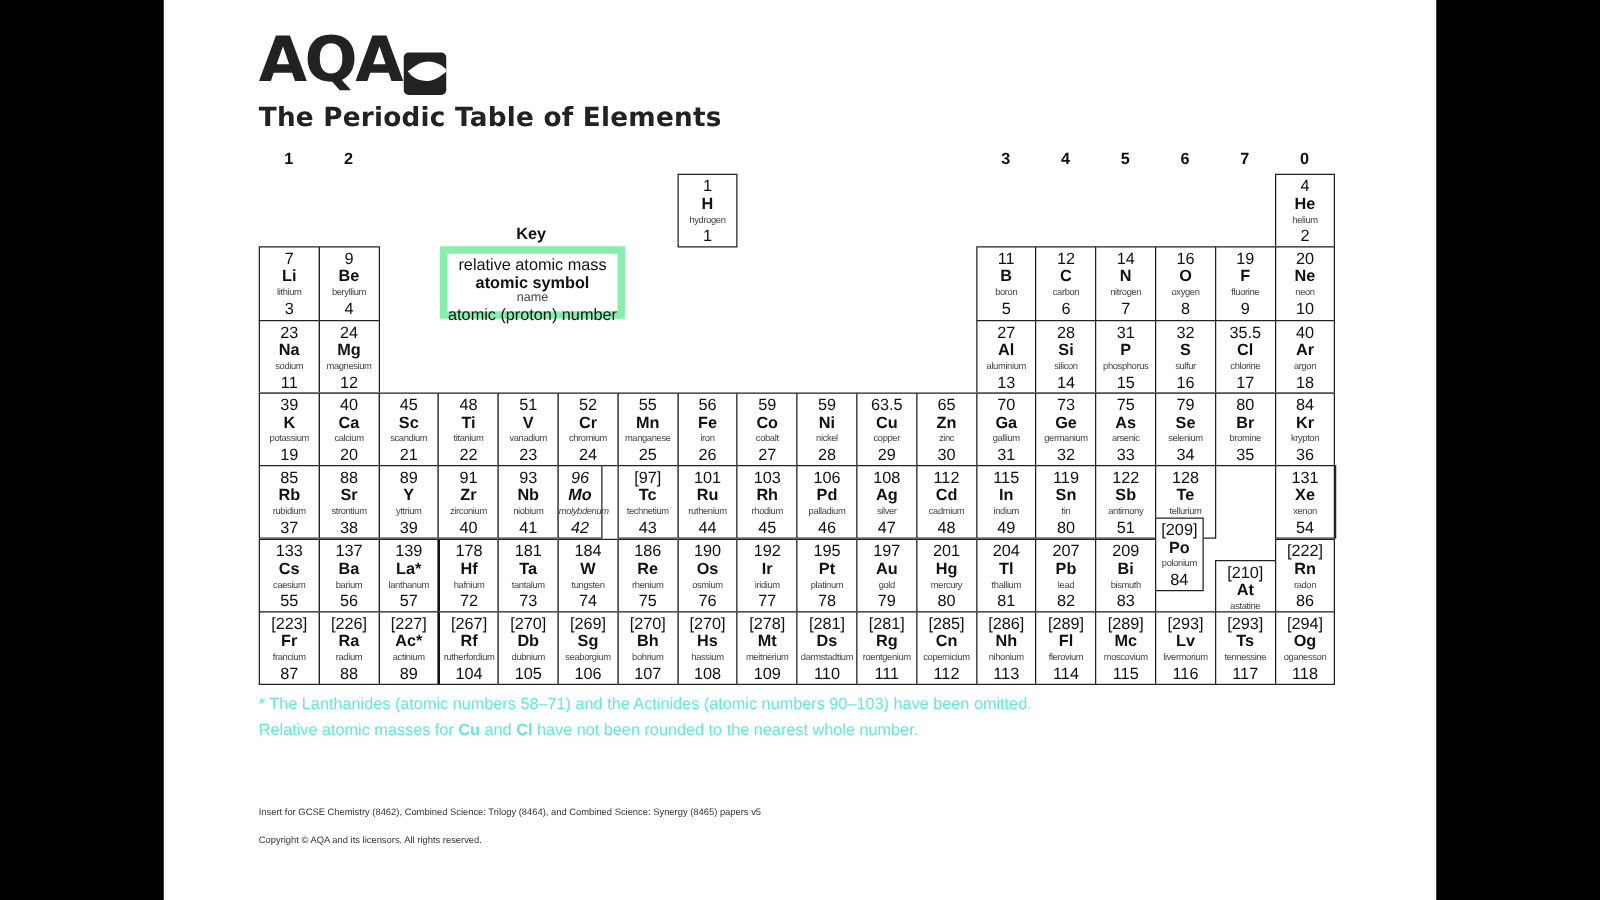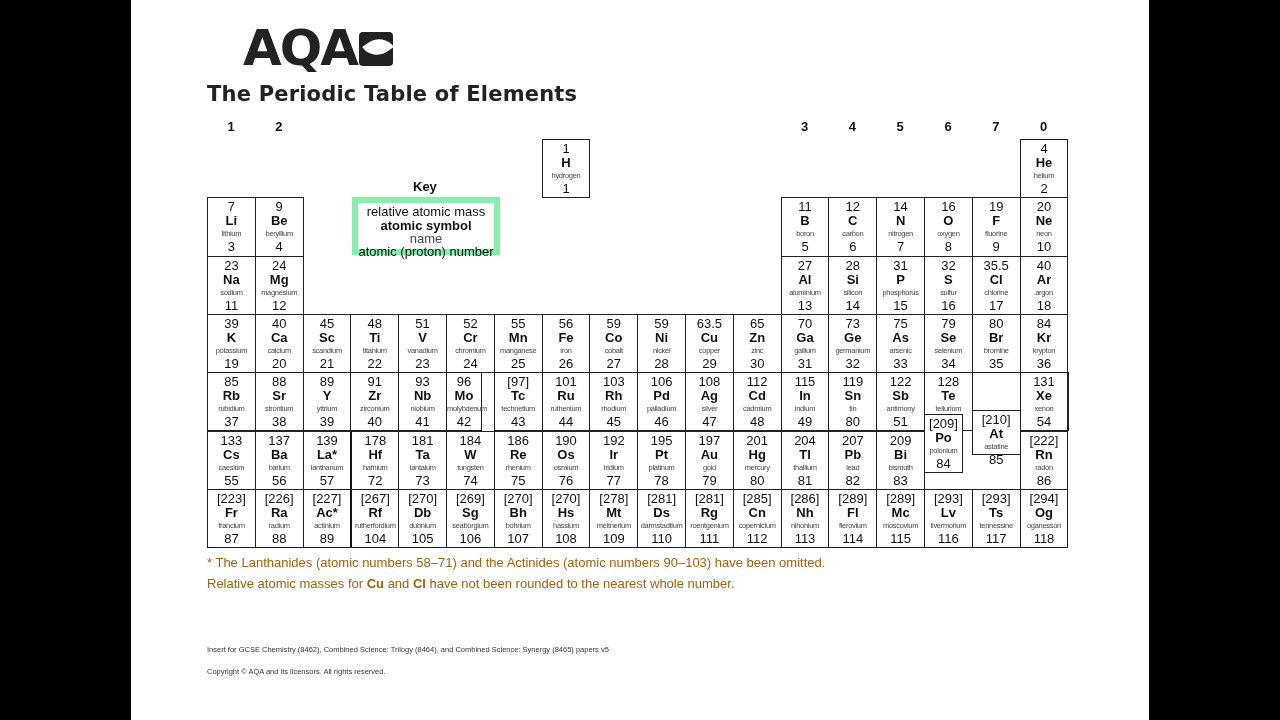--- a/index.html
+++ b/index.html
@@ -1,41 +1,41 @@
 <!DOCTYPE html>
 <html><head>
 <meta charset="utf-8">
 <style>
   html, body { margin:0; padding:0; }
   body { width:1280px; height:720px; background:#000; position:relative; overflow:hidden;
          font-family:"Liberation Sans", sans-serif; color:#111; }
   .page { position:absolute; left:131px; top:0; width:1018px; height:720px; background:#fff; }
-  .logo { position:absolute; left:207px; top:20px; height:56px; display:flex; align-items:center;margin-left:36px; }
+  .logo { position:absolute; left:207px; top:20px; height:56px; display:flex; align-items:flex-end; }
   .logo-text { font-family:"DejaVu Sans", sans-serif; font-weight:bold; font-size:50px; letter-spacing:-2px; color:#222; line-height:56px; }
   .logo-leaf { width:34px; height:34px; background:#222; border-radius:4px; margin-left:2px; margin-top:2px; position:relative; overflow:hidden; }
   .logo-leaf::after { content:""; position:absolute; left:6px; top:6px; width:26px; height:18px; background:#fff;
     border-radius:0 20px 0 20px; transform:rotate(-35deg); }
   .title { position:absolute; left:207px; top:82px; font-family:"DejaVu Sans", sans-serif; font-weight:bold;
            font-size:21px; color:#222; letter-spacing:0.2px; }
   .group-label { position:absolute; top:119px; width:48px; text-align:center; font-weight:bold; font-size:13px; }
   .cell { position:absolute; width:48px; height:58px; box-sizing:border-box; border:1px solid #222;
           text-align:center; background:#fff; }
   .cell .m { font-size:13px; line-height:14px; margin-top:2px; }
   .cell .s { font-size:13px; font-weight:bold; line-height:14px; }
   .cell .n { font-size:7.5px; line-height:12px; color:#444; white-space:nowrap; letter-spacing:-0.3px; }
   .cell .z { font-size:13px; line-height:14px; }
   .thick-left { border-left:2px solid #111; }
   .key-label { position:absolute; left:413px; top:179px; font-weight:bold; font-size:13px; }
   .key-box { position:absolute; left:352px; top:197px; width:148px; height:58px; box-sizing:border-box;
              border:6px solid #86efac; text-align:center; }
   .key-box .m { font-size:13px; line-height:14px; margin-top:2px; }
   .key-box .s { font-size:13px; font-weight:bold; line-height:14px; }
-  .key-box .n { font-size:13px; line-height:12px; color:#444; }
+  .key-box .n { font-size:10px; line-height:12px; color:#444; }
   .key-box .z { font-size:13px; line-height:14px; }
-  .note { position:absolute; left:207px; font-size:13px; color:#a16207; }
+  .note { position:absolute; left:207px; font-size:13px; color:#5eead4; }
   .small { position:absolute; left:207px; font-size:7.5px; color:#333; }
 </style>
 </head>
 <body>
 
 <div class="page"></div>
 
 <div class="logo">
   <span class="logo-text">AQA</span>
   <span class="logo-leaf"></span>
@@ -302,21 +302,21 @@
       <div class="s">Zr</div>
       <div class="n">zirconium</div>
       <div class="z">40</div>
     </div>
     <div class="cell" style="left: 398.2px; top: 372.2px; width: 48.8px; height: 59.3px;">
       <div class="m">93</div>
       <div class="s">Nb</div>
       <div class="n">niobium</div>
       <div class="z">41</div>
     </div>
-    <div class="cell" style="left: 446px; top: 372.2px; width: 36px; height: 59.3px;">
+    <div class="cell" style="left: 446px; top: 372.2px; width: 36px; height: 59.3px; font-style: italic;">
       <div class="m">96</div>
       <div class="s">Mo</div>
       <div class="n">molybdenum</div>
       <div class="z">42</div>
     </div>
     <div class="cell" style="left: 493.8px; top: 372.2px; width: 48.8px; height: 59.3px;">
       <div class="m">[97]</div>
       <div class="s">Tc</div>
       <div class="n">technetium</div>
       <div class="z">43</div>
@@ -476,21 +476,21 @@
       <div class="s">Bi</div>
       <div class="n">bismuth</div>
       <div class="z">83</div>
     </div>
     <div class="cell" style="left: 924px; top: 414px; width: 39px; height: 59.3px;">
       <div class="m">[209]</div>
       <div class="s">Po</div>
       <div class="n">polonium</div>
       <div class="z">84</div>
     </div>
-    <div class="cell" style="left: 971.8px; top: 410px; width: 48.8px; height: 45px;">
+    <div class="cell" style="left: 971.8px; top: 448px; width: 48.8px; height: 45px;">
       <div class="m">[210]</div>
       <div class="s">At</div>
       <div class="n">astatine</div>
       <div class="z">85</div>
     </div>
     <div class="cell" style="left: 1019.6px; top: 430.5px; width: 48.8px; height: 59.3px;">
       <div class="m">[222]</div>
       <div class="s">Rn</div>
       <div class="n">radon</div>
       <div class="z">86</div>

